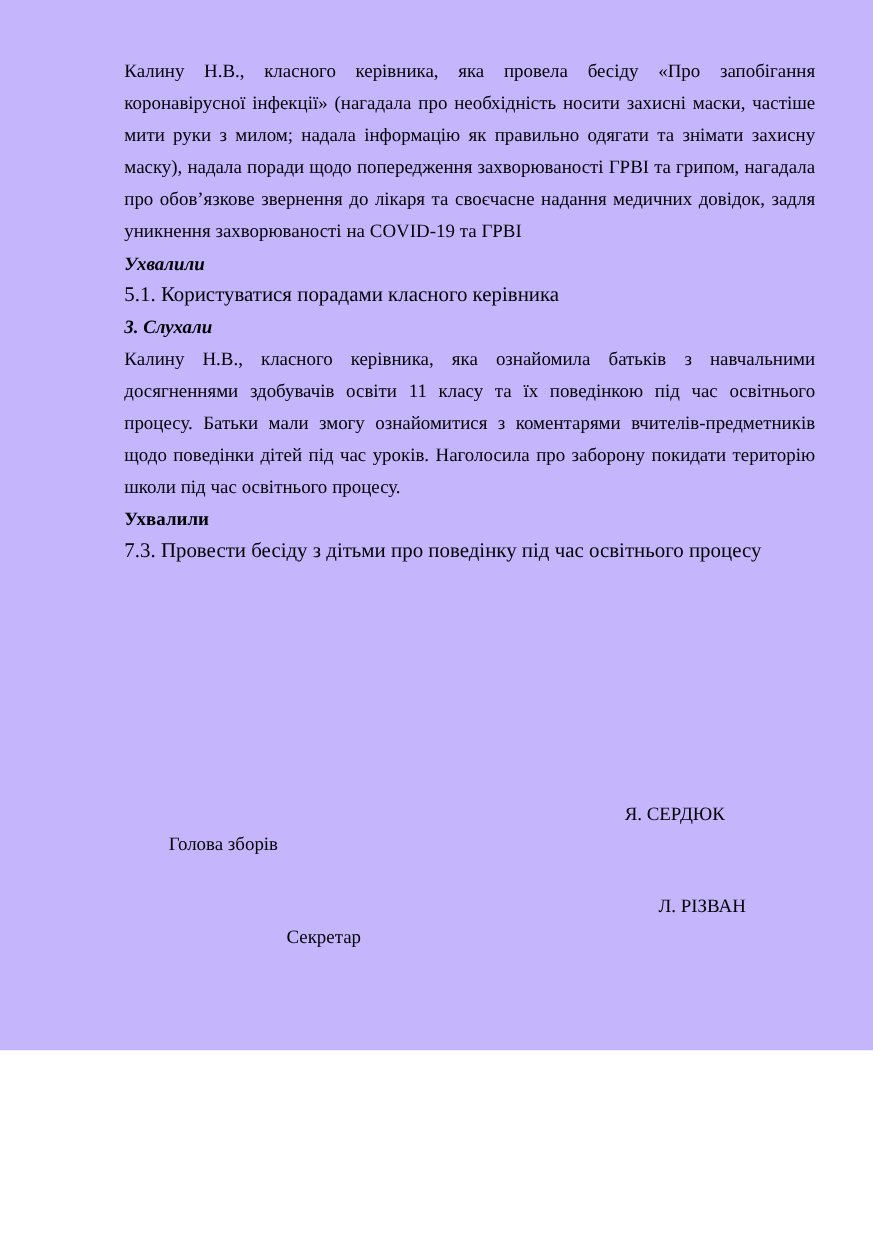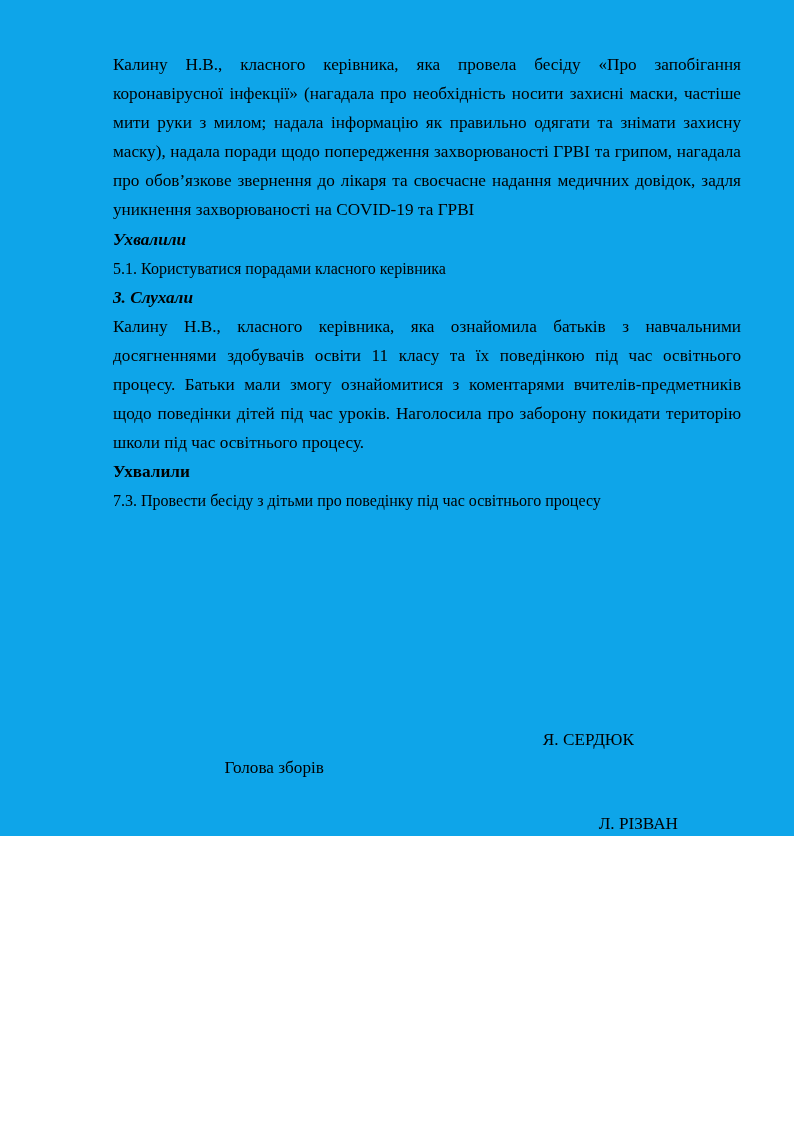--- a/index.html
+++ b/index.html
@@ -9,22 +9,22 @@
     background: #ffffff;
   }
   body {
     font-family: "Liberation Serif", "DejaVu Serif", serif;
     color: #000000;
     -webkit-font-smoothing: antialiased;
   }
   .page {
     position: relative;
     width: 794px;
-    height: 836px;
-    background: #0ea5e9;
+    height: 955px;
+    background: #c4b5fd;
     overflow: hidden;
     box-sizing: border-box;
   }
   .content {
     position: absolute;
     left: 113px;
     top: 50px;
     width: 628px;
   }
 
@@ -54,21 +54,21 @@
     font-size: 17.2px;
     line-height: 29.1px;
     font-weight: bold;
     font-style: normal;
     text-align: left;
   }
 
   
   .item {
     margin: 0;
-    font-size: 16px;
+    font-size: 19px;
     line-height: 29.1px;
     text-align: justify;
   }
 
   
   .signatures {
     position: absolute;
     left: 0;
     top: 726px;
     width: 794px;
@@ -115,21 +115,21 @@
 
     <p class="heading-b">Ухвалили</p>
 
     <p class="item left">7.3. Провести бесіду з дітьми про поведінку під час освітнього процесу</p>
 
   </div>
 
   <div class="signatures">
 
     <div class="sig-row row-chair">
-      <div class="sig-left" style="padding-left: 94px; text-align: center;">
+      <div class="sig-left" style="padding-left: 119px;">
         <span class="sig-left-inner">Голова зборів</span>
       </div>
       <div class="sig-right" style="padding-right: 96px;">Я. СЕРДЮК</div>
     </div>
 
     <div class="sig-row row-secretary">
       <div class="sig-left" style="padding-left: 218px;">
         <span class="sig-left-inner" style="margin-left:8px;">Секретар</span>
       </div>
       <div class="sig-right" style="padding-right: 116px;">Л. РІЗВАН</div>

